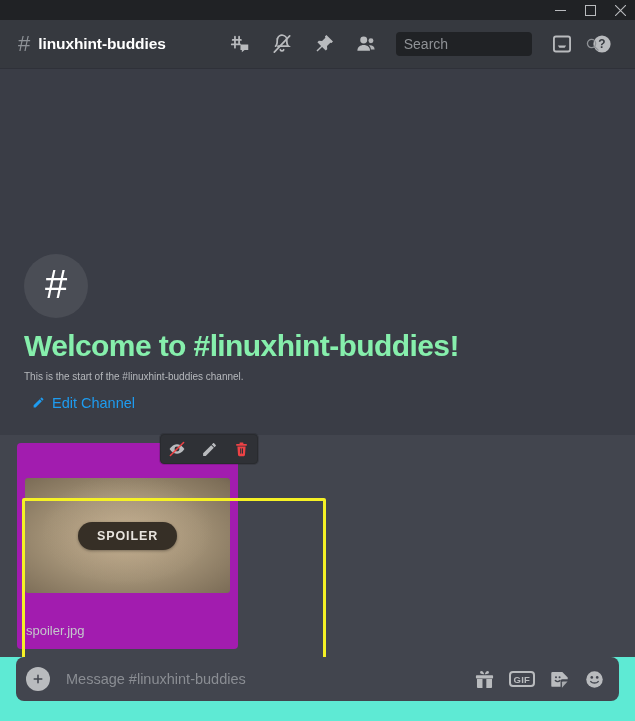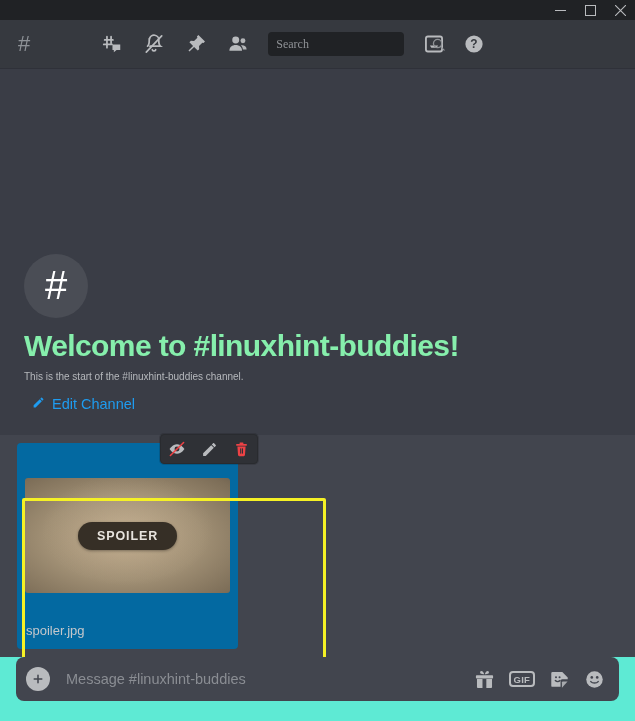--- a/index.html
+++ b/index.html
@@ -95,22 +95,22 @@
     align-items: center;
     padding: 0 6px 0 8px;
     position: relative;
   }
   .search-box input {
     flex: 1;
     background: transparent;
     border: none;
     outline: none;
     color: #c4b5fd;
-    font-size: 12px;
-    font-family: Liberation Serif, serif;
+    font-size: 14px;
+    font-family: Liberation Sans, sans-serif;
   }
   .search-box input::placeholder { color: #8f9296; }
   .search-icn { color: #8f9296; display: flex; align-items: center; }
 
   .right-icons {
     display: flex;
     align-items: center;
     gap: 16px;
     margin-left: 18px;
   }
@@ -157,21 +157,21 @@
     margin-bottom: 6px;
   }
   .welcome-sub {
     color: #b5b8bc;
     font-size: 10px;
     line-height: 1.3;
     margin-bottom: 12px;
   }
   .edit-channel {
     display: inline-flex;
-    align-items: flex-start;
+    align-items: center;
     gap: 7px;
     color: #1e9cf0;
     font-size: 14.5px;
     margin-left: 8px;
     cursor: pointer;
   }
   .pencil-blue { color: #1e9cf0; display: flex; }
 
   
   .msg-wrap {
@@ -190,21 +190,21 @@
     width: 304px;
     height: 220px;
     border: 3px solid #f5f125;
     border-radius: 2px;
     pointer-events: none;
     z-index: 10;
   }
   .attachment-card {
     margin-left: 17px;
     width: 221px;
-    background: #0369a1;
+    background: #a21caf;
     border-radius: 4px;
     padding: 8px;
     position: relative;
   }
   .spoiler-img {
     width: 205px;
     height: 115px;
     border-radius: 3px;
     margin-top: 27px;
     position: relative;
@@ -349,20 +349,21 @@
     </div>
     <div class="win-btn close">
       <svg width="11" height="11" viewBox="0 0 11 11">
           <path d="M0 0 L11 11 M11 0 L0 11" stroke="currentColor" stroke-width="1.1" fill="none"></path>
         </svg>
     </div>
   </div>
 
   <div class="chan-header">
     <div class="hash-small">#</div>
+    <div class="chan-title">linuxhint-buddies</div>
 
     <div class="header-icons">
       <div class="hicon">
         <svg width="22" height="22" viewBox="0 0 24 24" fill="none" stroke="currentColor" stroke-width="1.9" stroke-linecap="round">
           <path d="M4 7.5h9M3 12.5h9M6.5 4v12M11 4v7"></path>
           <path d="M12.5 12.5h8.5v6h-4l-3 2.6v-2.6h-1.5z" fill="currentColor" stroke="none"></path>
         </svg>
       </div>
       <div class="hicon">
         <svg width="22" height="22" viewBox="0 0 24 24" fill="none" stroke="currentColor" stroke-width="1.9" stroke-linecap="round">

